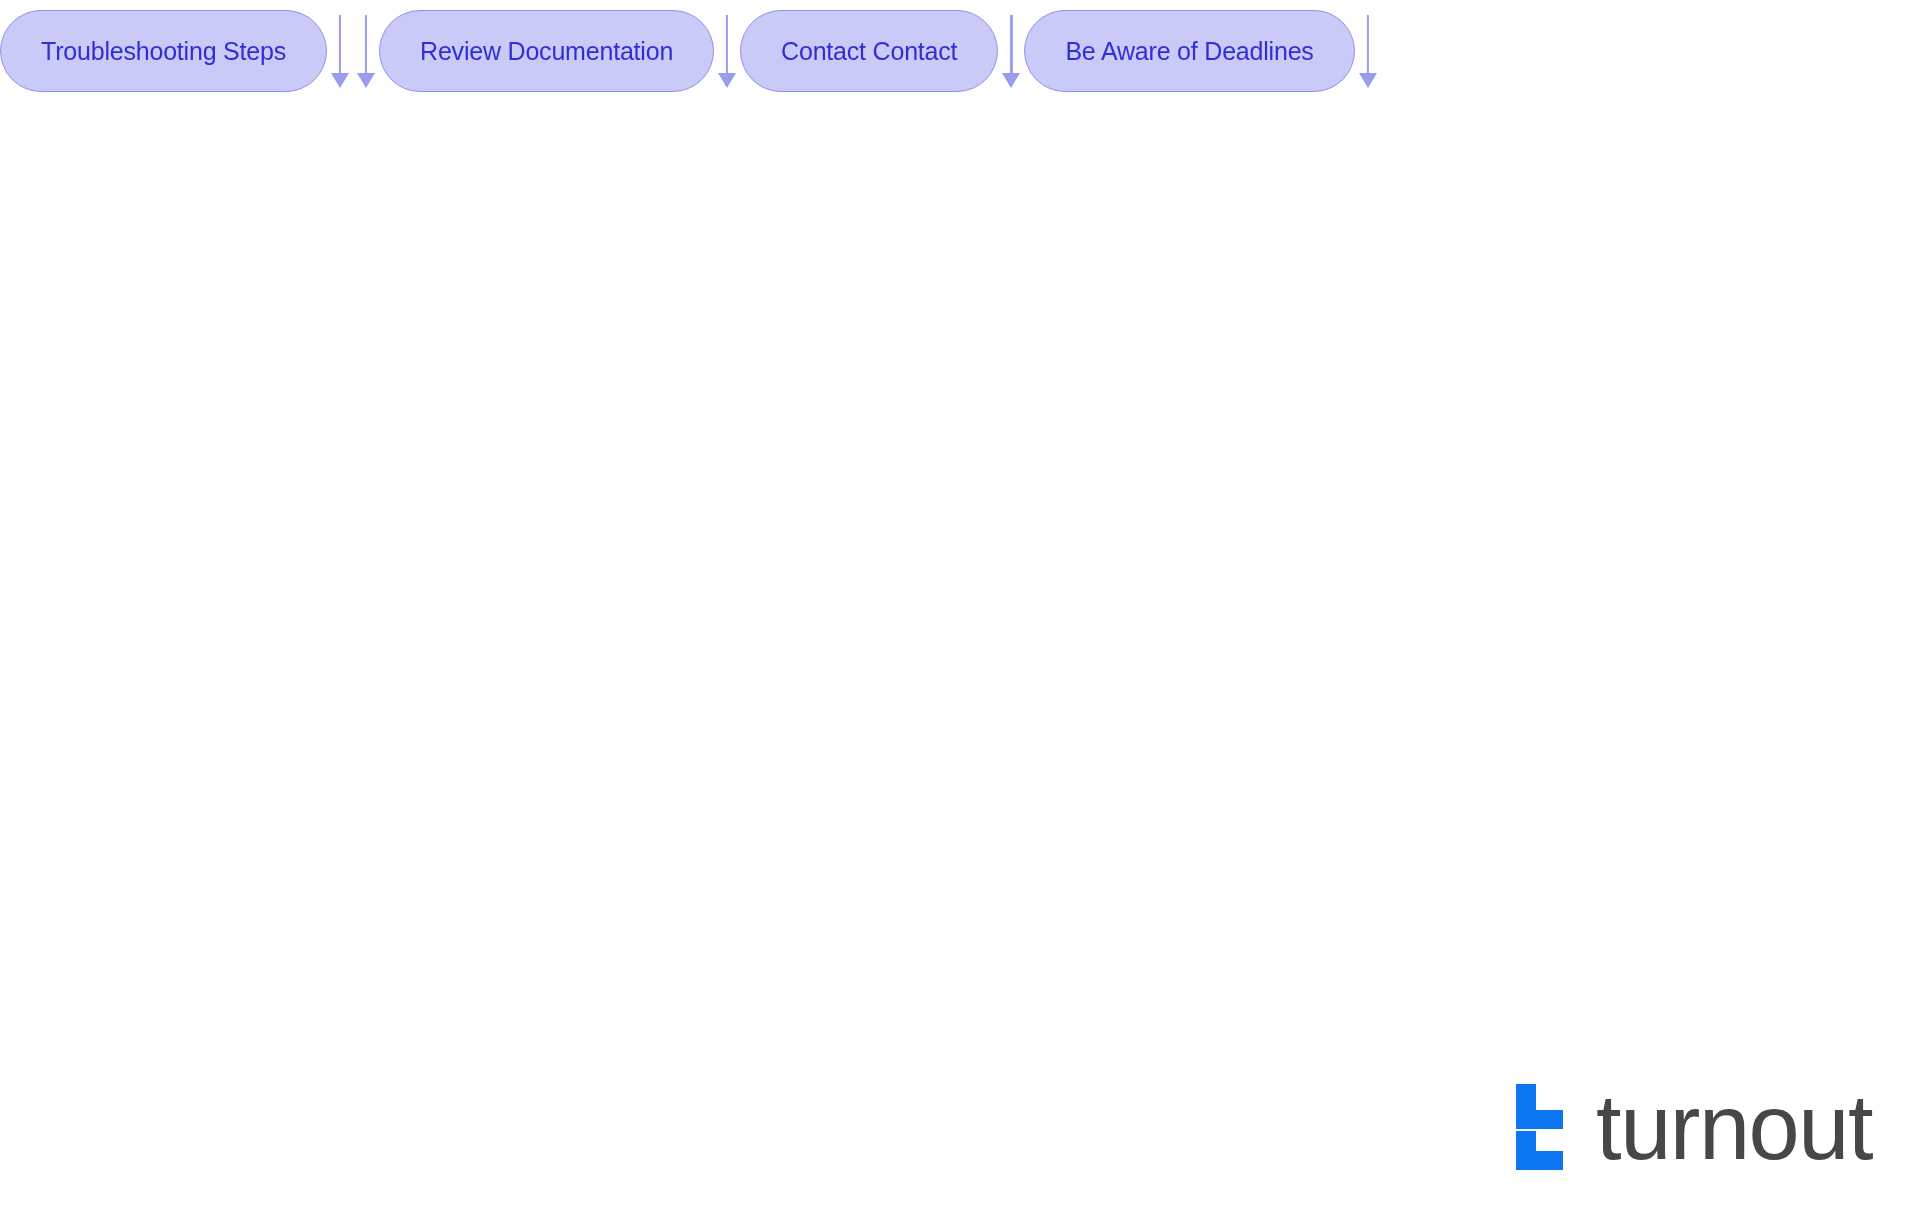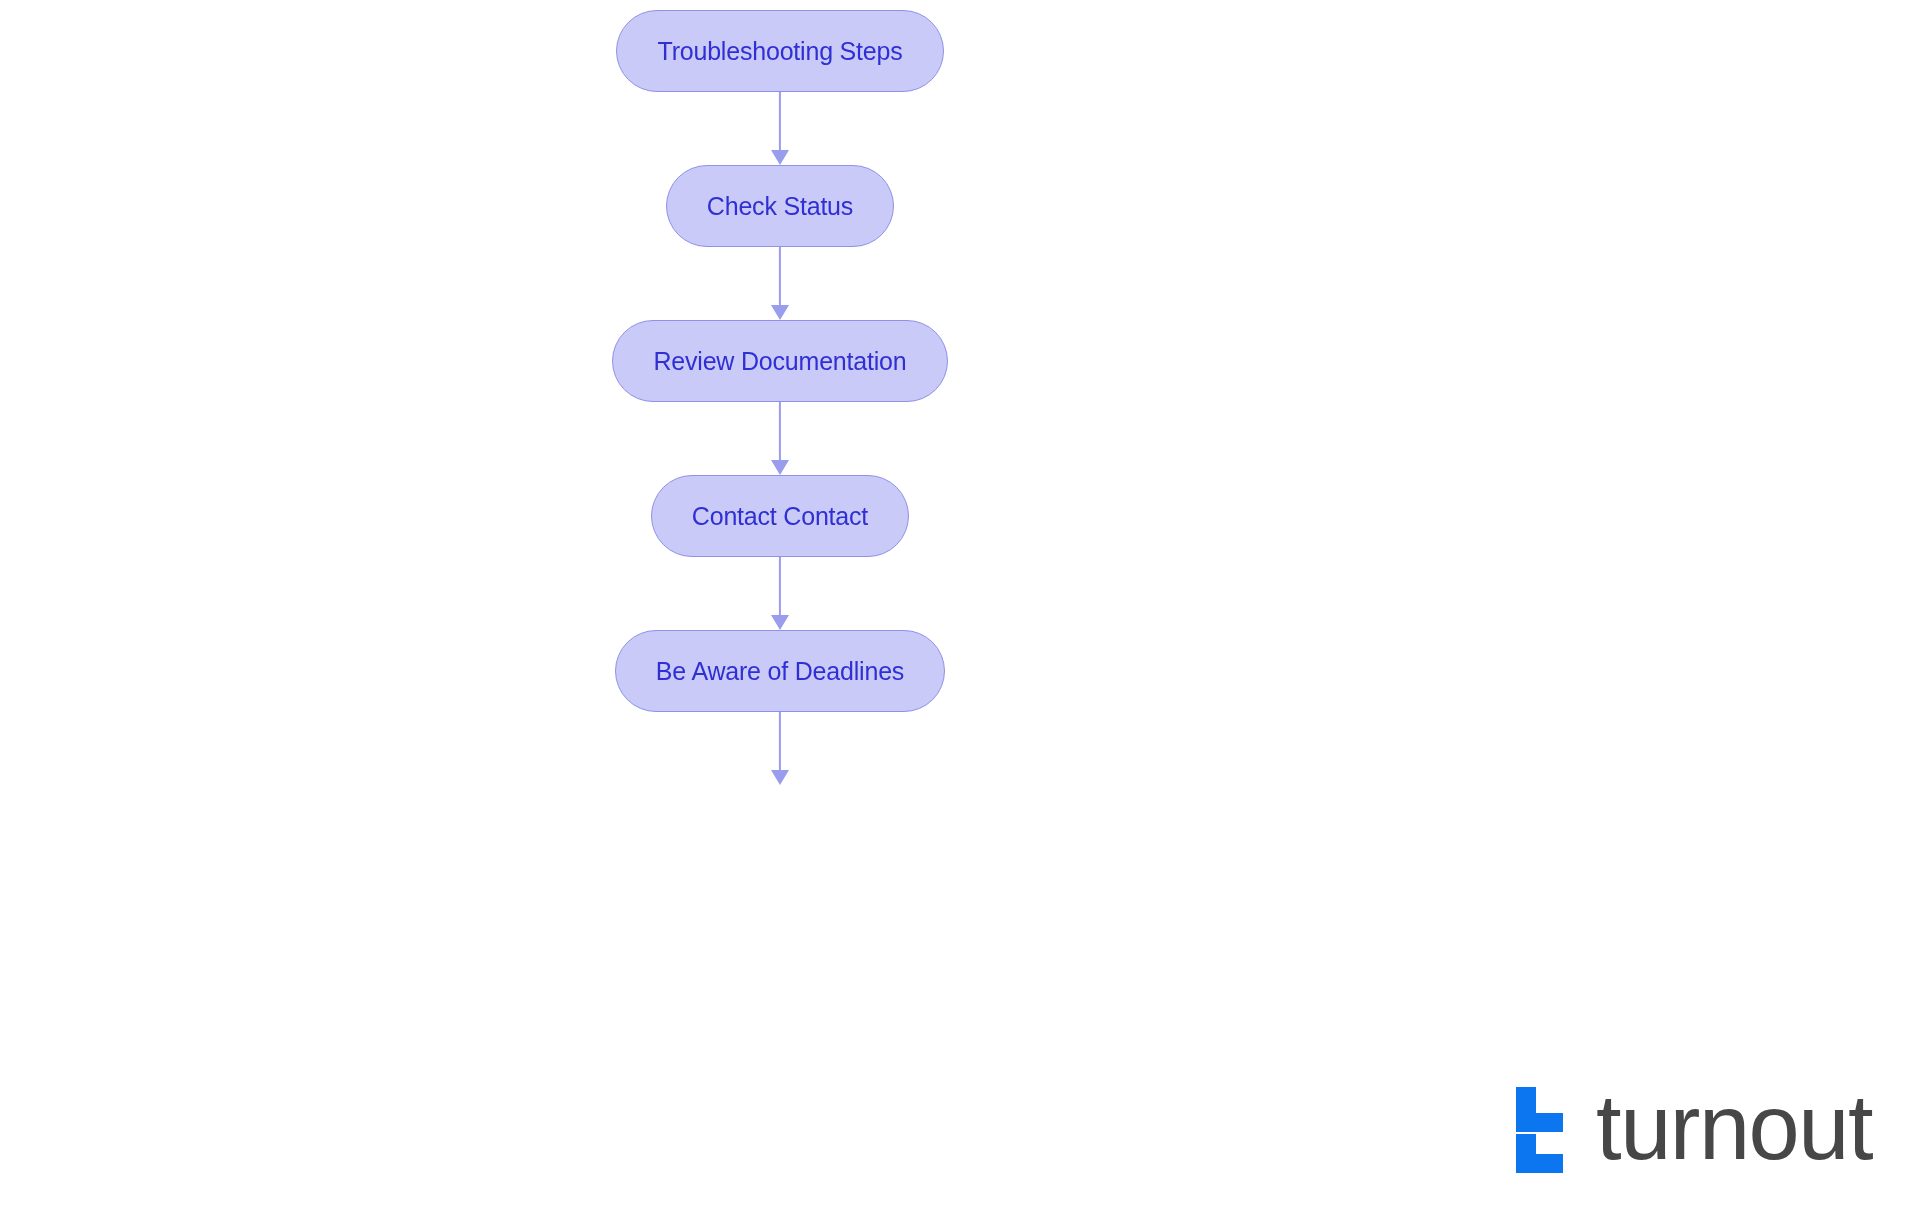--- a/index.html
+++ b/index.html
@@ -24,21 +24,21 @@
     height: 1080px;
   }
 
   .flow-column {
     position: absolute;
     left: 0;
     top: 0;
     width: 1560px;       
     padding-top: 10px;
     display: flex;
-    flex-direction: column;
+    flex-direction: row;
     align-items: center;
     text-align: right;
   }
 
   
   .flow-node {
     position: relative;
     box-sizing: border-box;
     height: 82px;
     display: flex;
@@ -89,21 +89,21 @@
     border-right: 9px solid transparent;
     border-top: 15px solid #9a9cee;
   }
 
   
   #brand-logo {
     position: absolute;
     right: 48px;
     bottom: 42px;
     display: flex;
-    align-items: flex-end;
+    align-items: center;
     gap: 26px;
   }
   .logo-mark {
     position: relative;
     width: 54px;
     height: 86px;
     flex: none;
   }
   
   .logo-mark .bar-v-top {
@@ -156,23 +156,20 @@
 
     <div class="flow-node">
       <span class="flow-node-label">Troubleshooting Steps</span>
     </div>
 
     <div class="flow-connector">
       <span class="conn-line"></span>
       <span class="conn-head"></span>
     </div>
 
-    <div class="flow-node">
-      <span class="flow-node-label">Check Status</span>
-    </div>
 
     <div class="flow-connector">
       <span class="conn-line"></span>
       <span class="conn-head"></span>
     </div>
 
     <div class="flow-node">
       <span class="flow-node-label">Review Documentation</span>
     </div>
 

